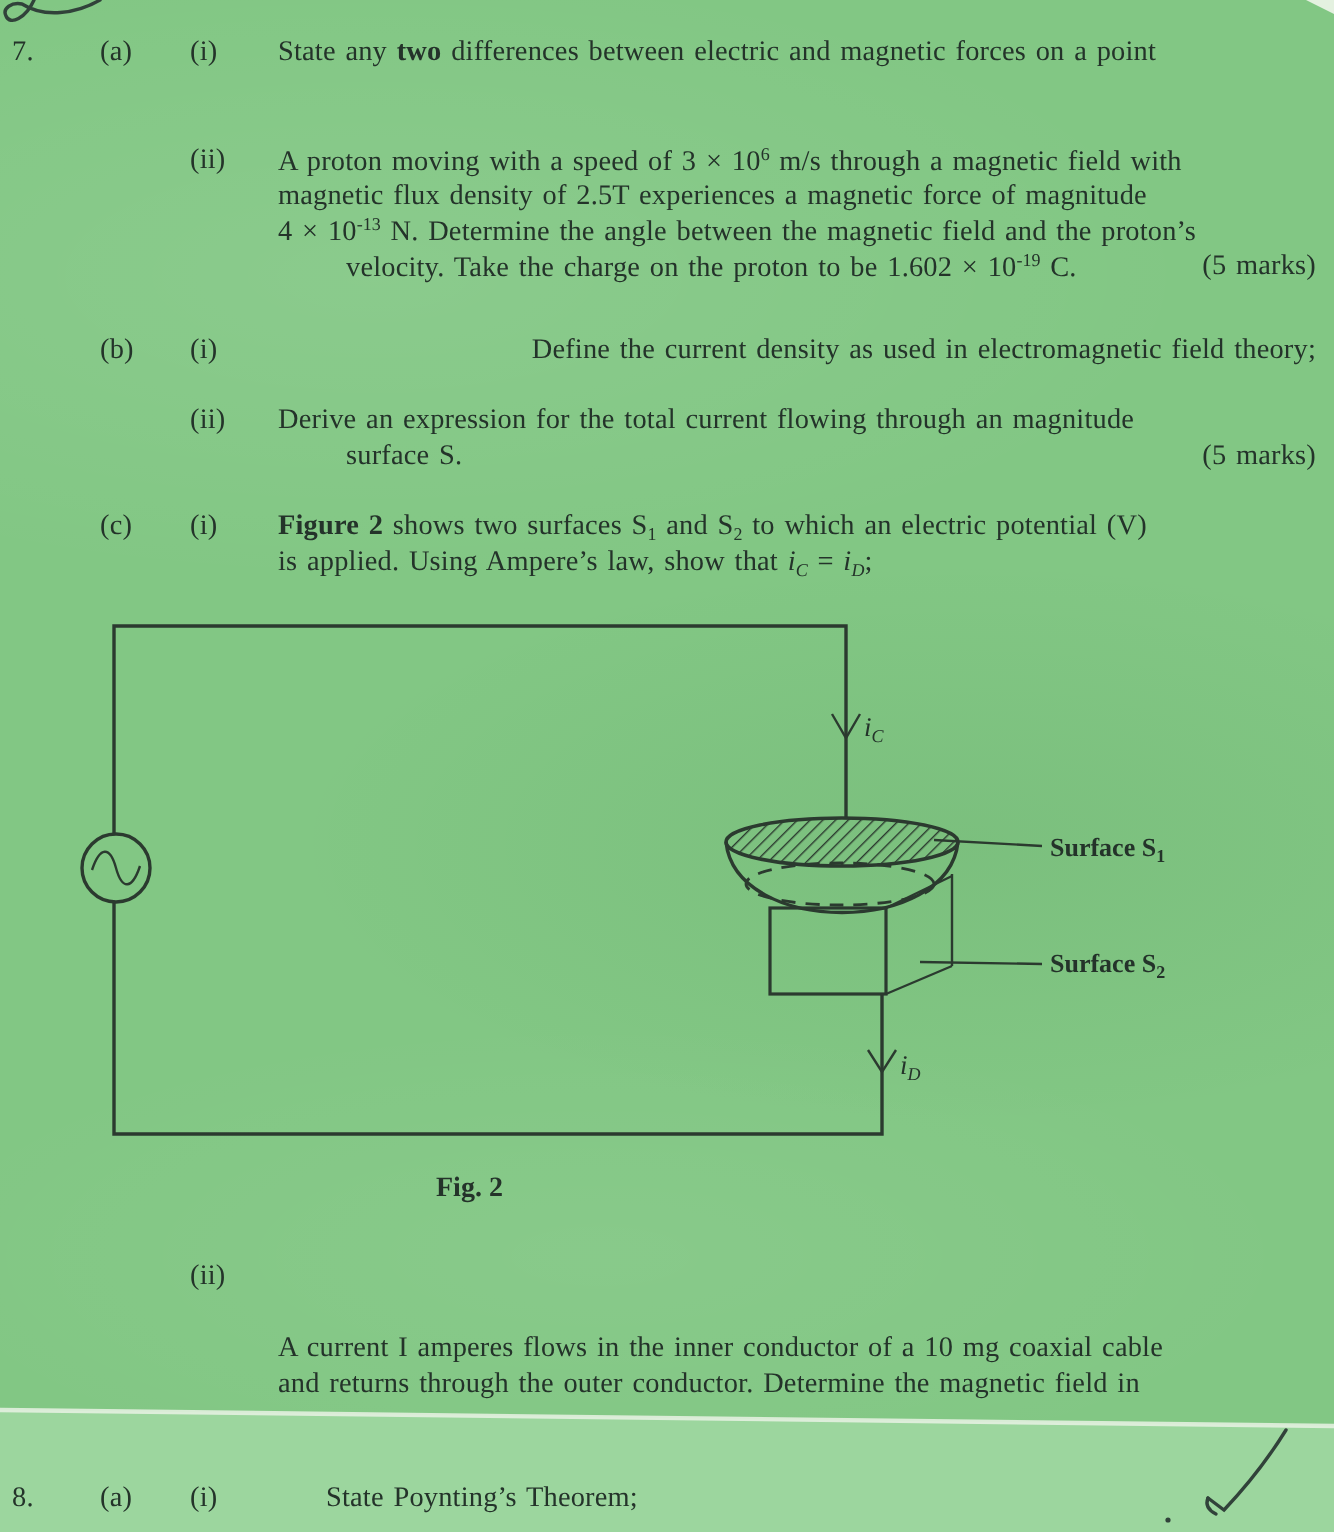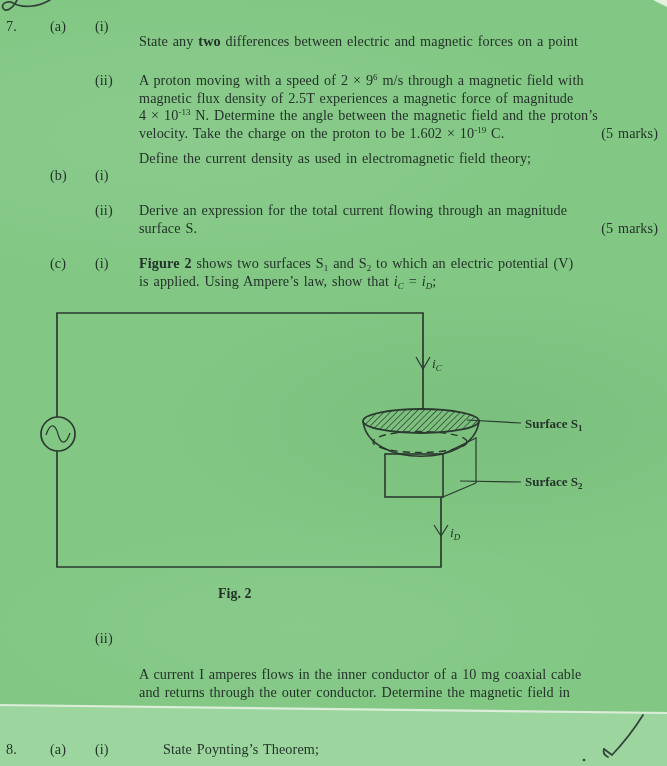--- a/index.html
+++ b/index.html
@@ -19,21 +19,21 @@
   }
   .band{
     position:absolute; left:0; top:705px; width:667px; height:61px;
     background:var(--paper-bottom);
     clip-path:polygon(0 0, 100% 8px, 100% 100%, 0 100%);
   }
   .t{position:absolute; font-size:14.2px; letter-spacing:0.1px; word-spacing:1.2px; line-height:17.6px;}
   .lab{white-space:nowrap;}
   .block{position:absolute; left:139px; width:519px;}
   .tline{height:17.6px; white-space:nowrap; font-size:14.2px; letter-spacing:0.1px; word-spacing:1.2px;}
-  .flexline{display:flex; justify-content:space-between;}
+  .flexline{display:flex; justify-content:space-between;margin-left:34px;}
   .sp{font-size:9px; vertical-align:5px; letter-spacing:0;}
   .sb{font-size:9px; vertical-align:-3px; letter-spacing:0;}
   .mi{font-style:italic;}
   b{font-weight:bold;}
   svg.overlay{position:absolute; left:0; top:0; pointer-events:none;}
   .wire{stroke:var(--figure-line); stroke-width:1.7; fill:none;}
   .wire-thin{stroke:var(--figure-line); stroke-width:1.2; fill:none;}
   .penink{stroke:var(--pen); stroke-width:1.7; fill:none; stroke-linecap:round;}
   .figtext{font-family:"Liberation Serif","DejaVu Serif",serif; font-weight:bold; font-size:13px; fill:var(--ink);}
   .figmath{font-family:"Liberation Serif","DejaVu Serif",serif; font-style:italic; font-size:13.5px; fill:var(--ink);}
@@ -42,38 +42,38 @@
 </head>
 <body>
 
 <div class="page">
 
   <div class="band"></div>
 
   <span class="t lab" style="left:6px; top:18px;">7.</span>
   <span class="t lab" style="left:50px; top:18px;">(a)</span>
   <span class="t lab" style="left:95px; top:18px;">(i)</span>
-  <div class="block" style="top:33px;">
+  <div class="block" style="top:18px;">
     <div class="tline"><span>State any </span><b>two</b><span> differences between electric and magnetic forces on a point</span></div>
   </div>
 
   <span class="t lab" style="left:95px; top:72px;">(ii)</span>
   <div class="block" style="top:72px;">
-    <div class="tline"><span>A proton moving with a speed of 2 × 9</span><span class="sp">6</span><span> m/s through a magnetic field with</span></div>
+    <div class="tline"><span>A proton moving with a speed of 3 × 10</span><span class="sp">6</span><span> m/s through a magnetic field with</span></div>
     <div class="tline">magnetic flux density of 2.5T experiences a magnetic force of magnitude</div>
     <div class="tline"><span>4 × 10</span><span class="sp">-13</span><span> N.  Determine the angle between the magnetic field and the proton’s</span></div>
     <div class="tline flexline">
       <span><span>velocity.  Take the charge on the proton to be 1.602 × 10</span><span class="sp">-19</span><span> C.</span></span>
       <span>(5 marks)</span>
     </div>
   </div>
 
   <span class="t lab" style="left:50px; top:167px;">(b)</span>
   <span class="t lab" style="left:95px; top:167px;">(i)</span>
-  <div class="block" style="top:150px;">
+  <div class="block" style="top:167px;text-align:right;">
     <div class="tline">Define the current density as used in electromagnetic field theory;</div>
   </div>
 
   <span class="t lab" style="left:95px; top:202px;">(ii)</span>
   <div class="block" style="top:202px;">
     <div class="tline">Derive an expression for the total current flowing through an magnitude</div>
     <div class="tline flexline">
       <span>surface S.</span>
       <span>(5 marks)</span>
     </div>

